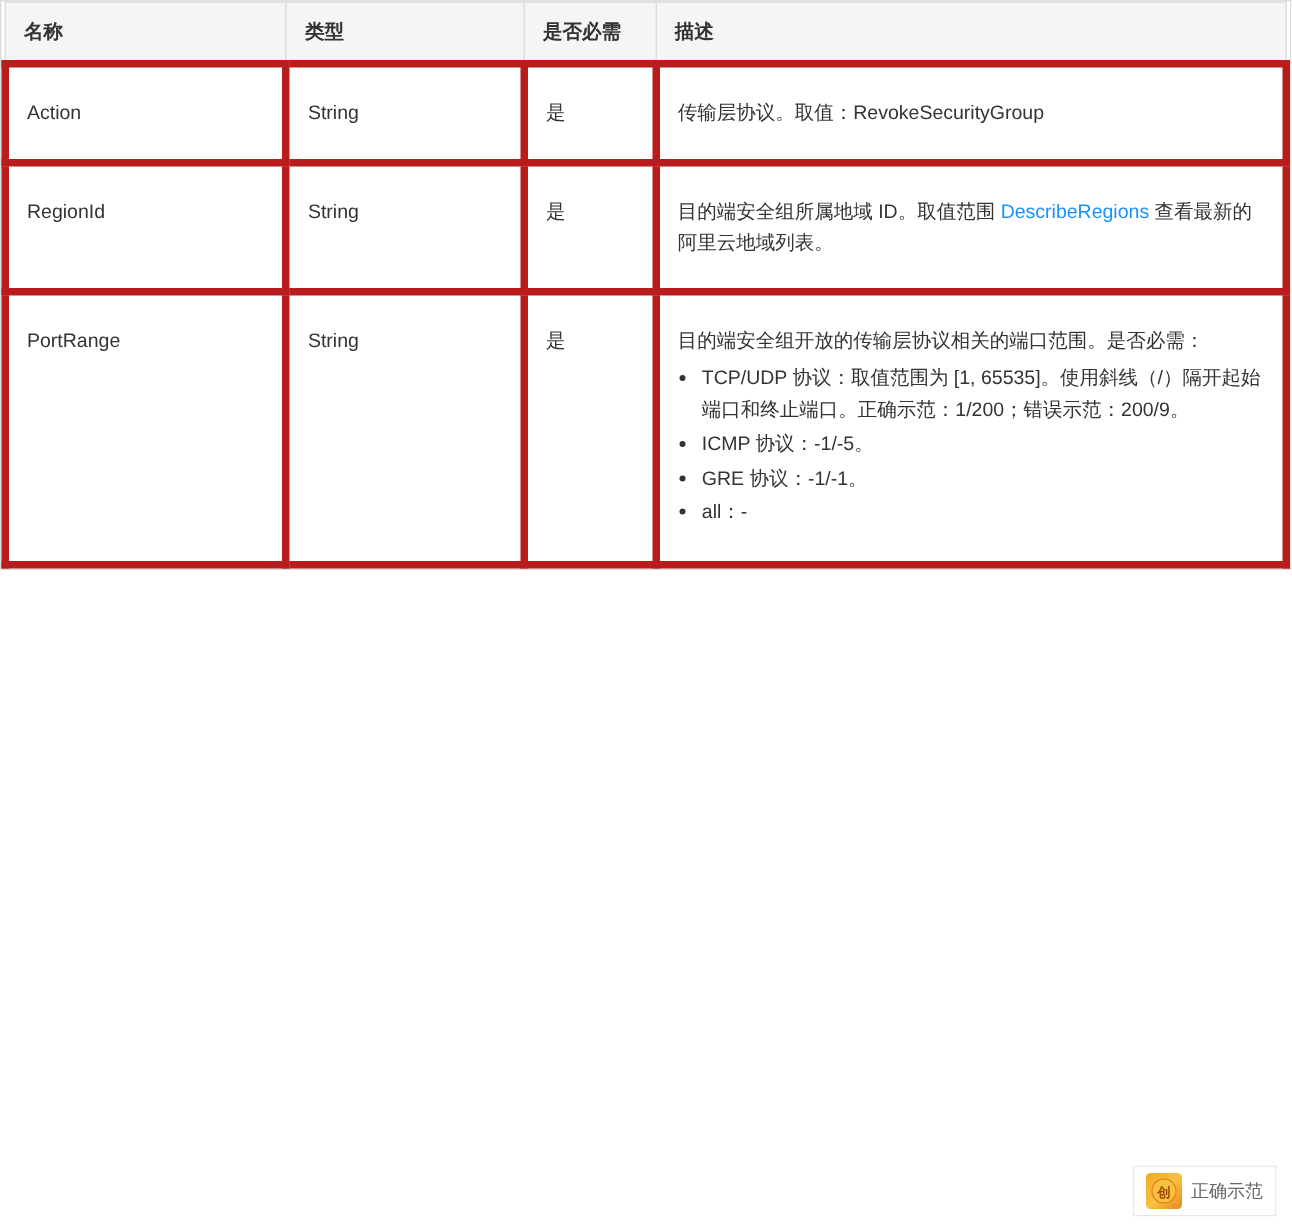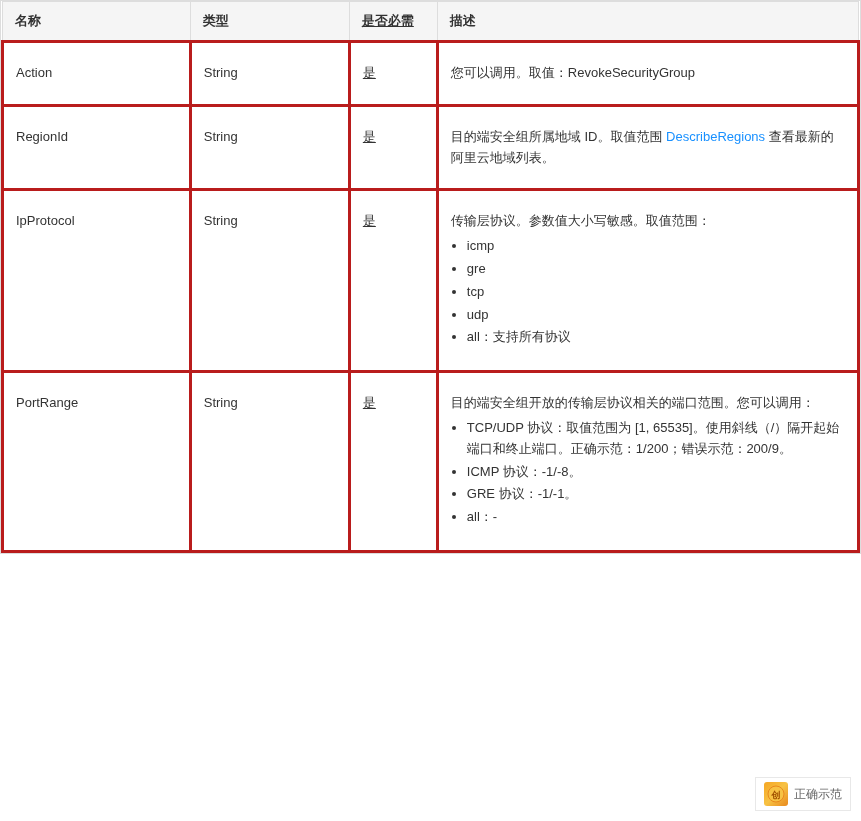--- a/index.html
+++ b/index.html
@@ -30,28 +30,28 @@
       border: 1px solid #ddd;
       padding: 10px 12px;
       text-align: left;
       font-weight: bold;
       color: #333;
     }
     tbody tr {
       border-bottom: 1px solid #ddd;
     }
     tbody td {
-      border: 3px solid #b91c1c;
+      border: 5px solid #b91c1c;
       padding: 20px 12px;
       vertical-align: top;
       line-height: 1.6;
     }
     .col-name { width: 177px; }
     .col-type { width: 150px; margin-top: 36px; }
-    .col-required { width: 83px; text-decoration: underline; }
+    .col-required { width: 83px; }
     .col-desc { width: 397px; }
     ul.desc-list {
       margin: 4px 0 0 16px;
       padding: 0;
     }
     ul.desc-list li {
       margin: 2px 0;
       list-style-type: disc;
     }
     a.link {
@@ -95,47 +95,35 @@
         <th class="col-type">类型</th>
         <th class="col-required">是否必需</th>
         <th class="col-desc">描述</th>
       </tr>
     </thead>
     <tbody id="table-body">
     <tr>
           <td class="col-name">Action</td>
           <td class="col-type">String</td>
           <td class="col-required">是</td>
-          <td class="col-desc"><span>您可以调用。取值：RevokeSecurityGroup</span></td>
+          <td class="col-desc"><span>传输层协议。取值：RevokeSecurityGroup</span></td>
         </tr>
         <tr>
           <td class="col-name">RegionId</td>
           <td class="col-type">String</td>
           <td class="col-required">是</td>
           <td class="col-desc"><span>目的端安全组所属地域 ID。取值范围 </span><a href="#" class="link">DescribeRegions</a><span> 查看最新的阿里云地域列表。</span></td>
         </tr>
         <tr>
-          <td class="col-name">IpProtocol</td>
-          <td class="col-type">String</td>
-          <td class="col-required">是</td>
-          <td class="col-desc"><span>传输层协议。参数值大小写敏感。取值范围：</span><ul class="desc-list">
-              <li>icmp</li>
-              <li>gre</li>
-              <li>tcp</li>
-              <li>udp</li>
-              <li>all：支持所有协议</li>
-            </ul></td>
-        </tr>
-        <tr>
           <td class="col-name">PortRange</td>
           <td class="col-type">String</td>
           <td class="col-required">是</td>
-          <td class="col-desc"><span>目的端安全组开放的传输层协议相关的端口范围。您可以调用：</span><ul class="desc-list">
+          <td class="col-desc"><span>目的端安全组开放的传输层协议相关的端口范围。是否必需：</span><ul class="desc-list">
               <li>TCP/UDP 协议：取值范围为 [1, 65535]。使用斜线（/）隔开起始端口和终止端口。正确示范：1/200；错误示范：200/9。</li>
-              <li>ICMP 协议：-1/-8。</li>
+              <li>ICMP 协议：-1/-5。</li>
               <li>GRE 协议：-1/-1。</li>
               <li>all：-</li>
             </ul></td>
         </tr>
       </tbody>
   </table>
 </div>
 
 <div class="watermark">
   <div class="watermark-logo">

